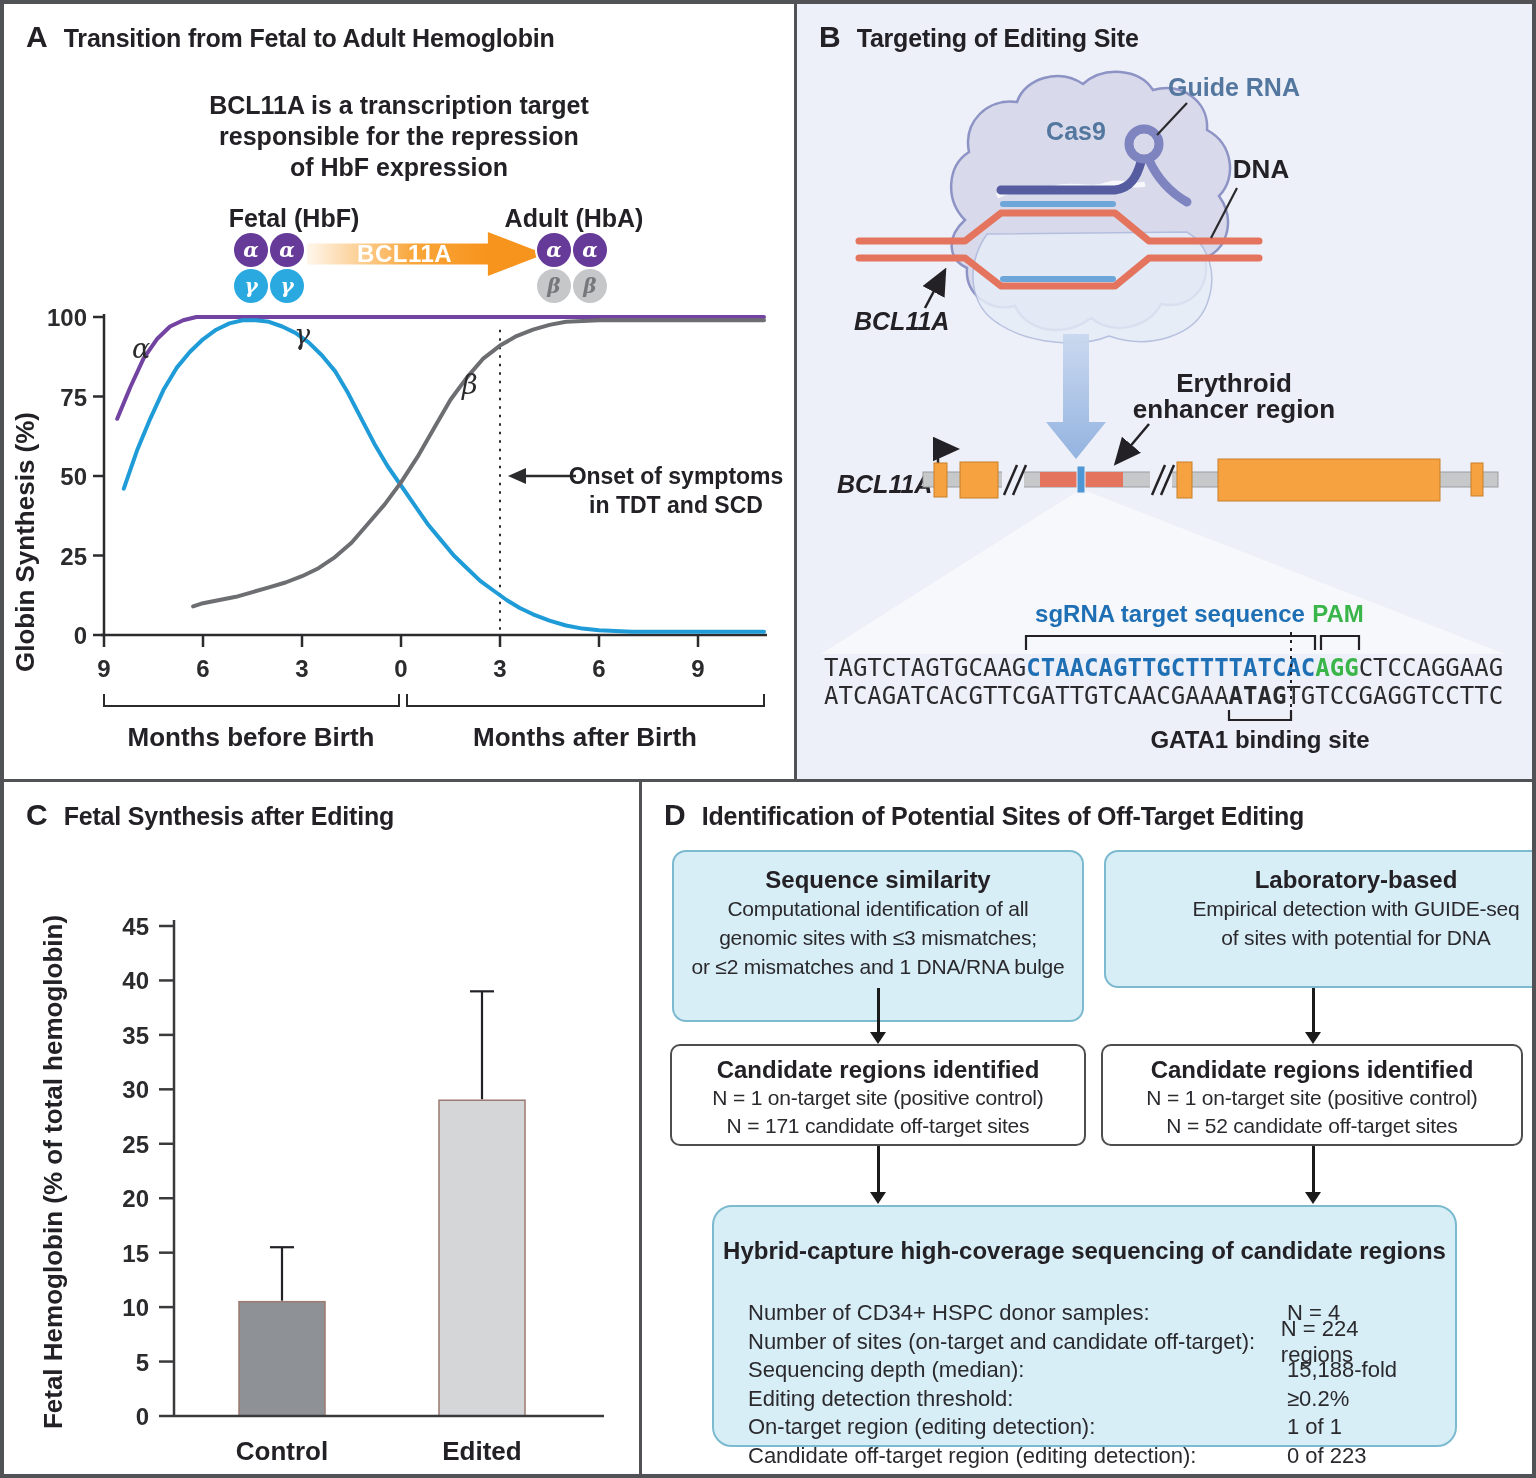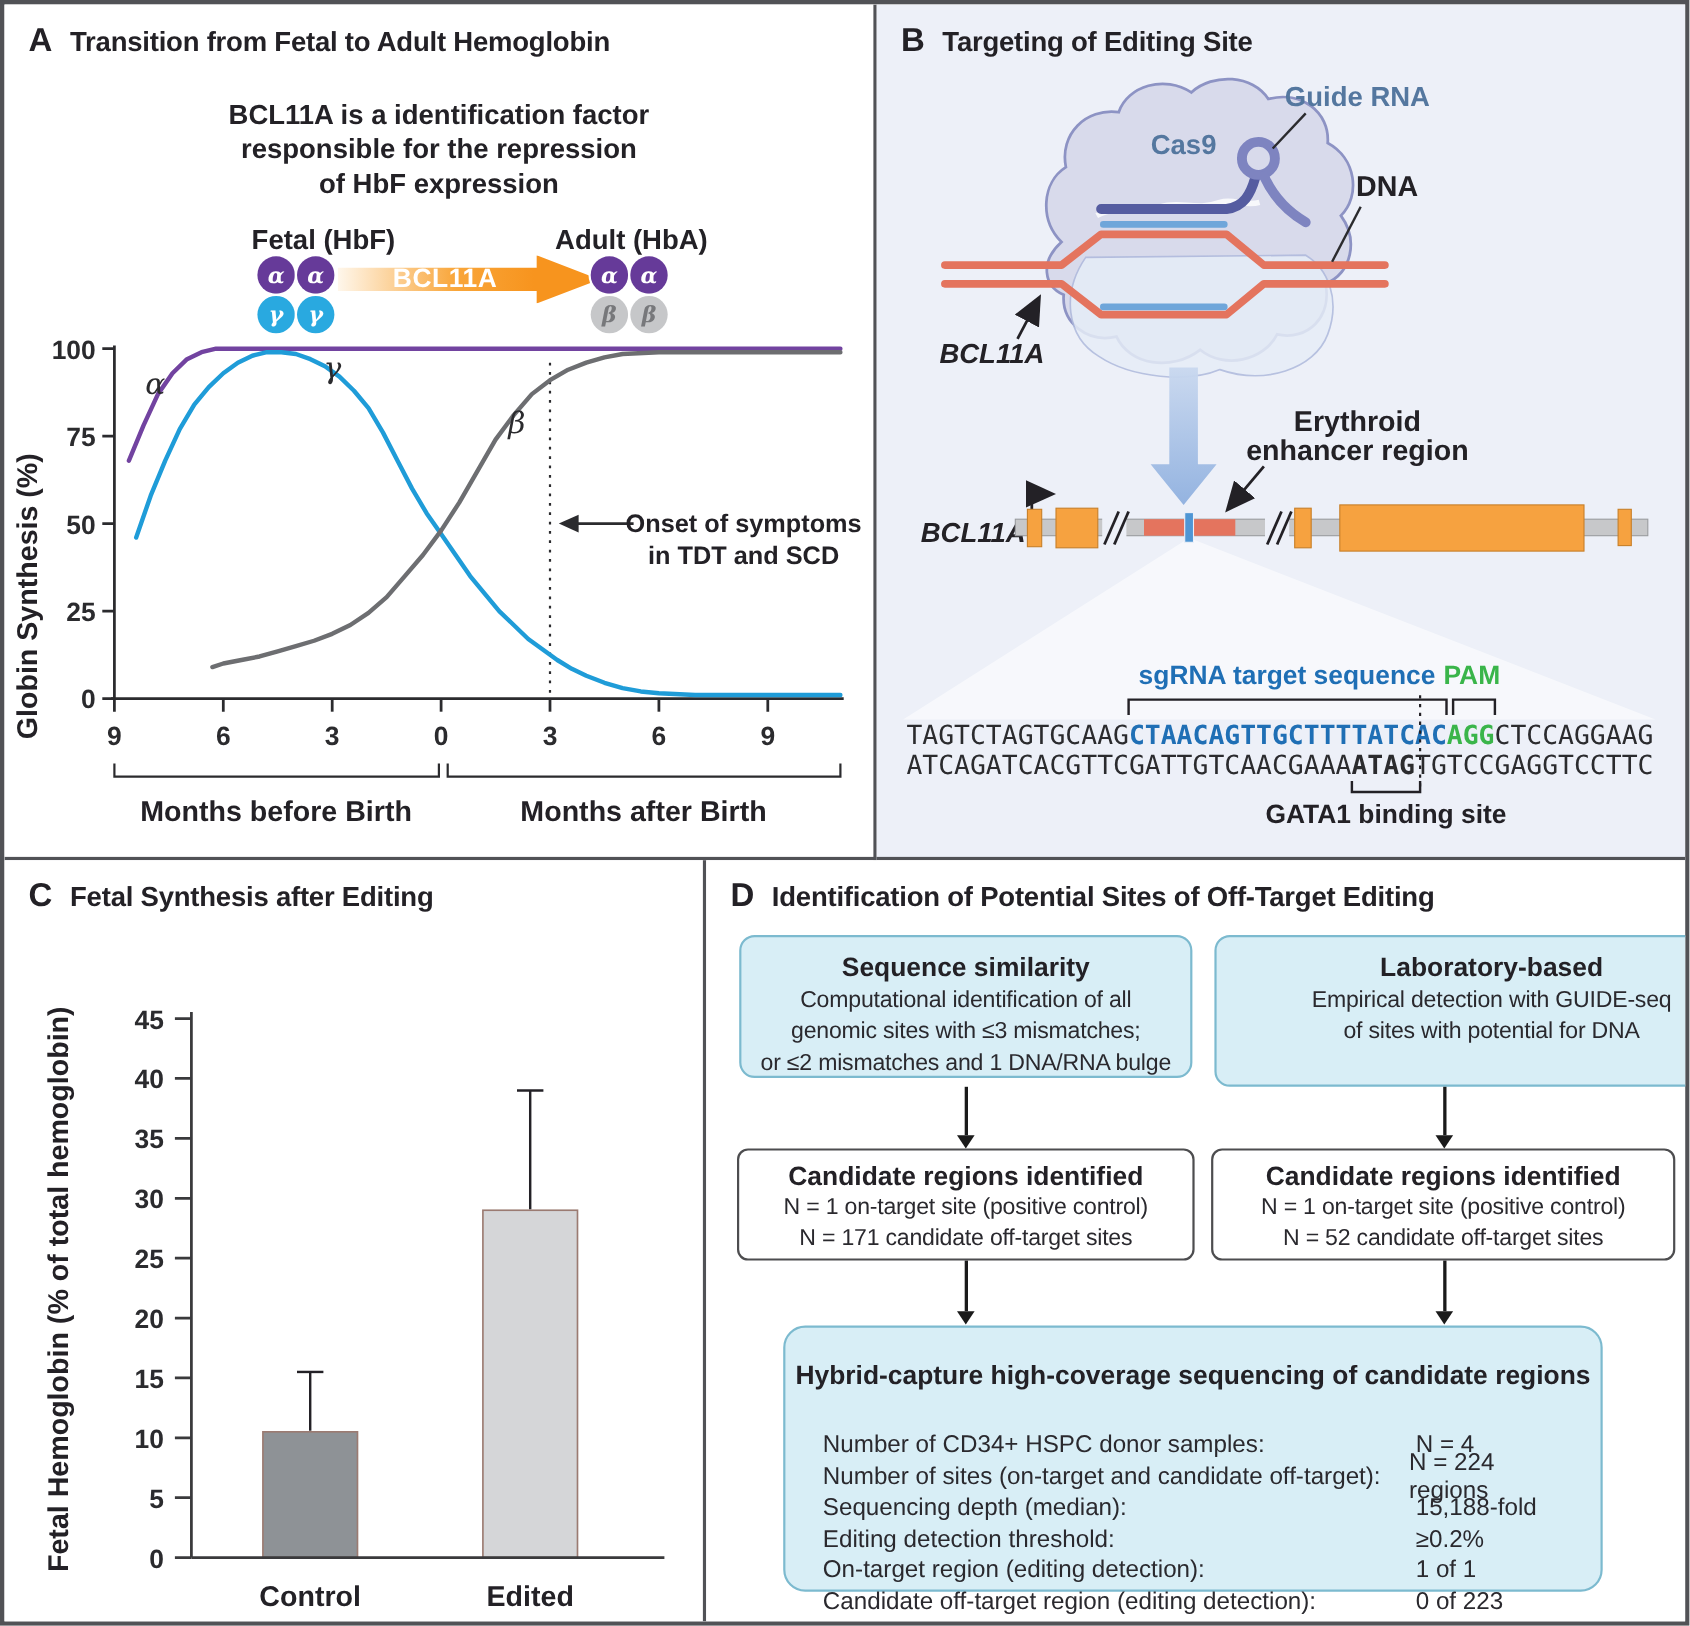--- a/index.html
+++ b/index.html
@@ -57,21 +57,21 @@
 <body>
 
 <div class="fig">
 
   <div class="panel" id="panelA">
     <div class="phead">
       <span class="plet">A</span>
       <span class="ptitle">Transition from Fetal to Adult Hemoglobin</span>
     </div>
     <div class="intro">
-      <div>BCL11A is a identification factor</div>
+      <div>BCL11A is a transcription target</div>
       <div>responsible for the repression</div>
       <div>of HbF expression</div>
     </div>
     <div class="hblbl" style="left:190px;">Fetal (HbF)</div>
     <div class="hblbl" style="left:470px;">Adult (HbA)</div>
     <div class="dimer" style="left:229px;">
       <span class="su purple">α</span>
       <span class="su purple">α</span>
       <span class="su cyan">γ</span>
       <span class="su cyan">γ</span>
@@ -253,21 +253,21 @@
         </g>
     </svg>
   </div>
 
   <div class="panel" id="panelD">
     <div class="phead">
       <span class="plet">D</span>
       <span class="ptitle">Identification of Potential Sites of Off-Target Editing</span>
     </div>
 
-    <div class="dbox blue" style="left:30px;top:68px;width:412px;height:130px;">
+    <div class="dbox blue" style="left:30px;top:68px;width:412px;height:172px;">
       <div class="btitle">Sequence similarity</div>
       <div class="bline">Computational identification of all</div>
       <div class="bline">genomic sites with ≤3 mismatches;</div>
       <div class="bline">or ≤2 mismatches and 1 DNA/RNA bulge</div>
     </div>
     <div class="dbox blue" style="left:462px;top:68px;width:504px;height:138px;">
       <div class="btitle">Laboratory-based</div>
       <div class="bline">Empirical detection with GUIDE-seq</div>
       <div class="bline">of sites with potential for DNA</div>
     </div>

